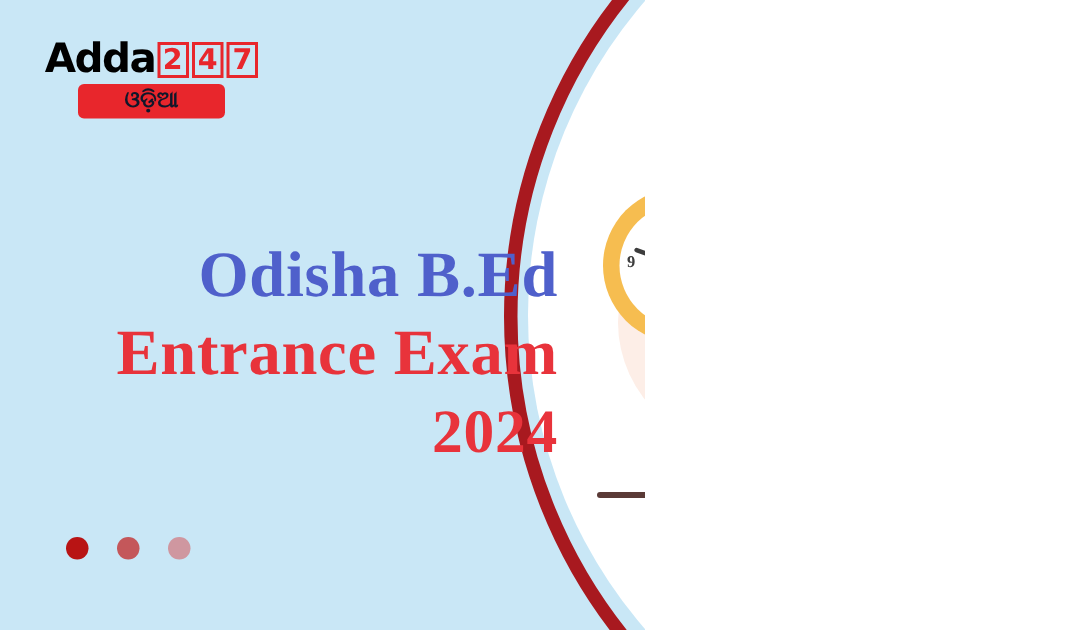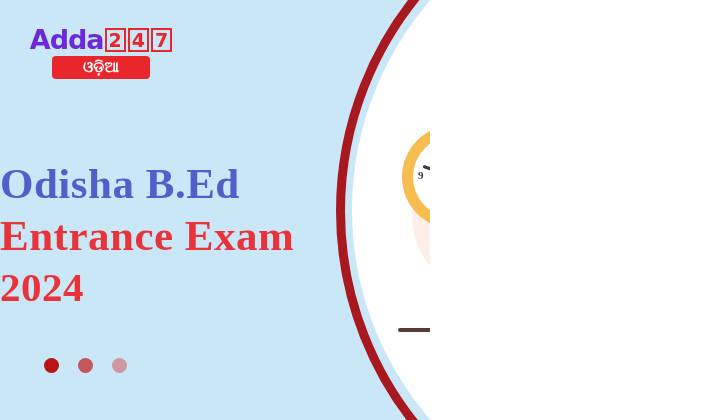--- a/index.html
+++ b/index.html
@@ -52,47 +52,47 @@
   .logo{
     position:absolute;left:36px;top:26px;width:130px;
     text-align:center;user-select:none;
   }
   .logo-word{
     display:flex;align-items:center;justify-content:center;gap:1px;
     line-height:1;
   }
   .logo-adda{
     font-family:"DejaVu Sans", sans-serif;
-    font-weight:bold;font-size:27px;color:#6d28d9;letter-spacing:-1px;
+    font-weight:bold;font-size:27px;color:#000000;letter-spacing:-1px;
   }
   .logo-247{
     display:flex;gap:2px;
   }
   .logo-247 span{
     display:inline-block;
     border:2px solid #e8262c;
     color:#e8262c;
     font-family:"DejaVu Sans", sans-serif;
     font-weight:bold;font-size:19px;
     line-height:20px;
     padding:0 2px;
   }
   .logo-sub{
     margin-top:3px;
-    background:#e8262c;color:#ffffff;
+    background:#e8262c;color:#0f172a;
     border-radius:4px;
     font-size:15px;line-height:20px;font-weight:bold;
     padding:1px 6px 2px;
     display:inline-block;min-width:86px;
     font-family:Liberation Sans, sans-serif;
   }
 
   
   .headline{
-    position:absolute;left:0;top:158px;width:372px;text-align:left;
+    position:absolute;left:0;top:158px;width:372px;text-align:right;
     font-family:"Liberation Serif", "DejaVu Serif", serif;
     font-weight:bold;
   }
   .hl-1{font-size:43px;line-height:52px;color:#4f60cb;letter-spacing:.5px;}
   .hl-2{font-size:43px;line-height:52px;color:#e8333b;letter-spacing:.5px;}
   .hl-3{font-size:41px;line-height:50px;color:#e8333b;letter-spacing:.5px;font-family:Liberation Serif, serif;}
 
   
   .dots{position:absolute;left:44px;top:358px;display:flex;gap:19px;}
   .dot{width:15px;height:15px;border-radius:50%;}

